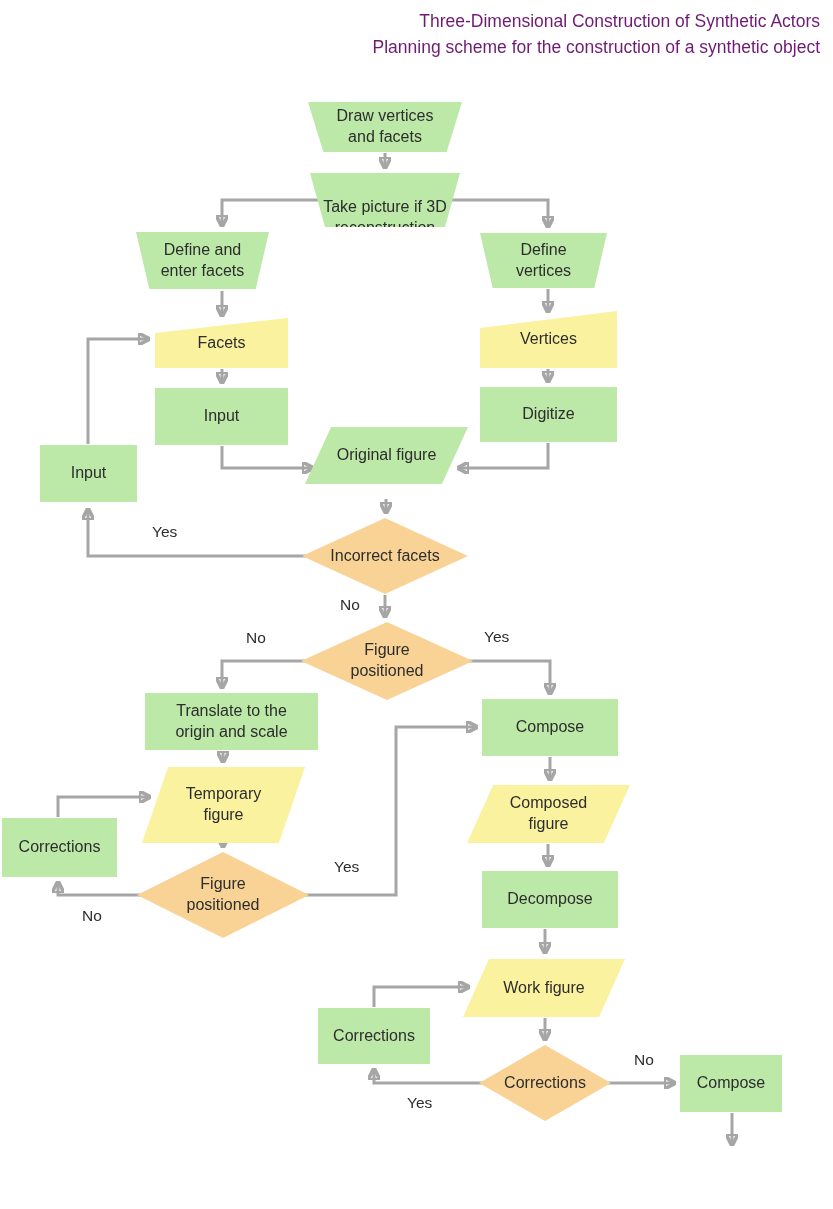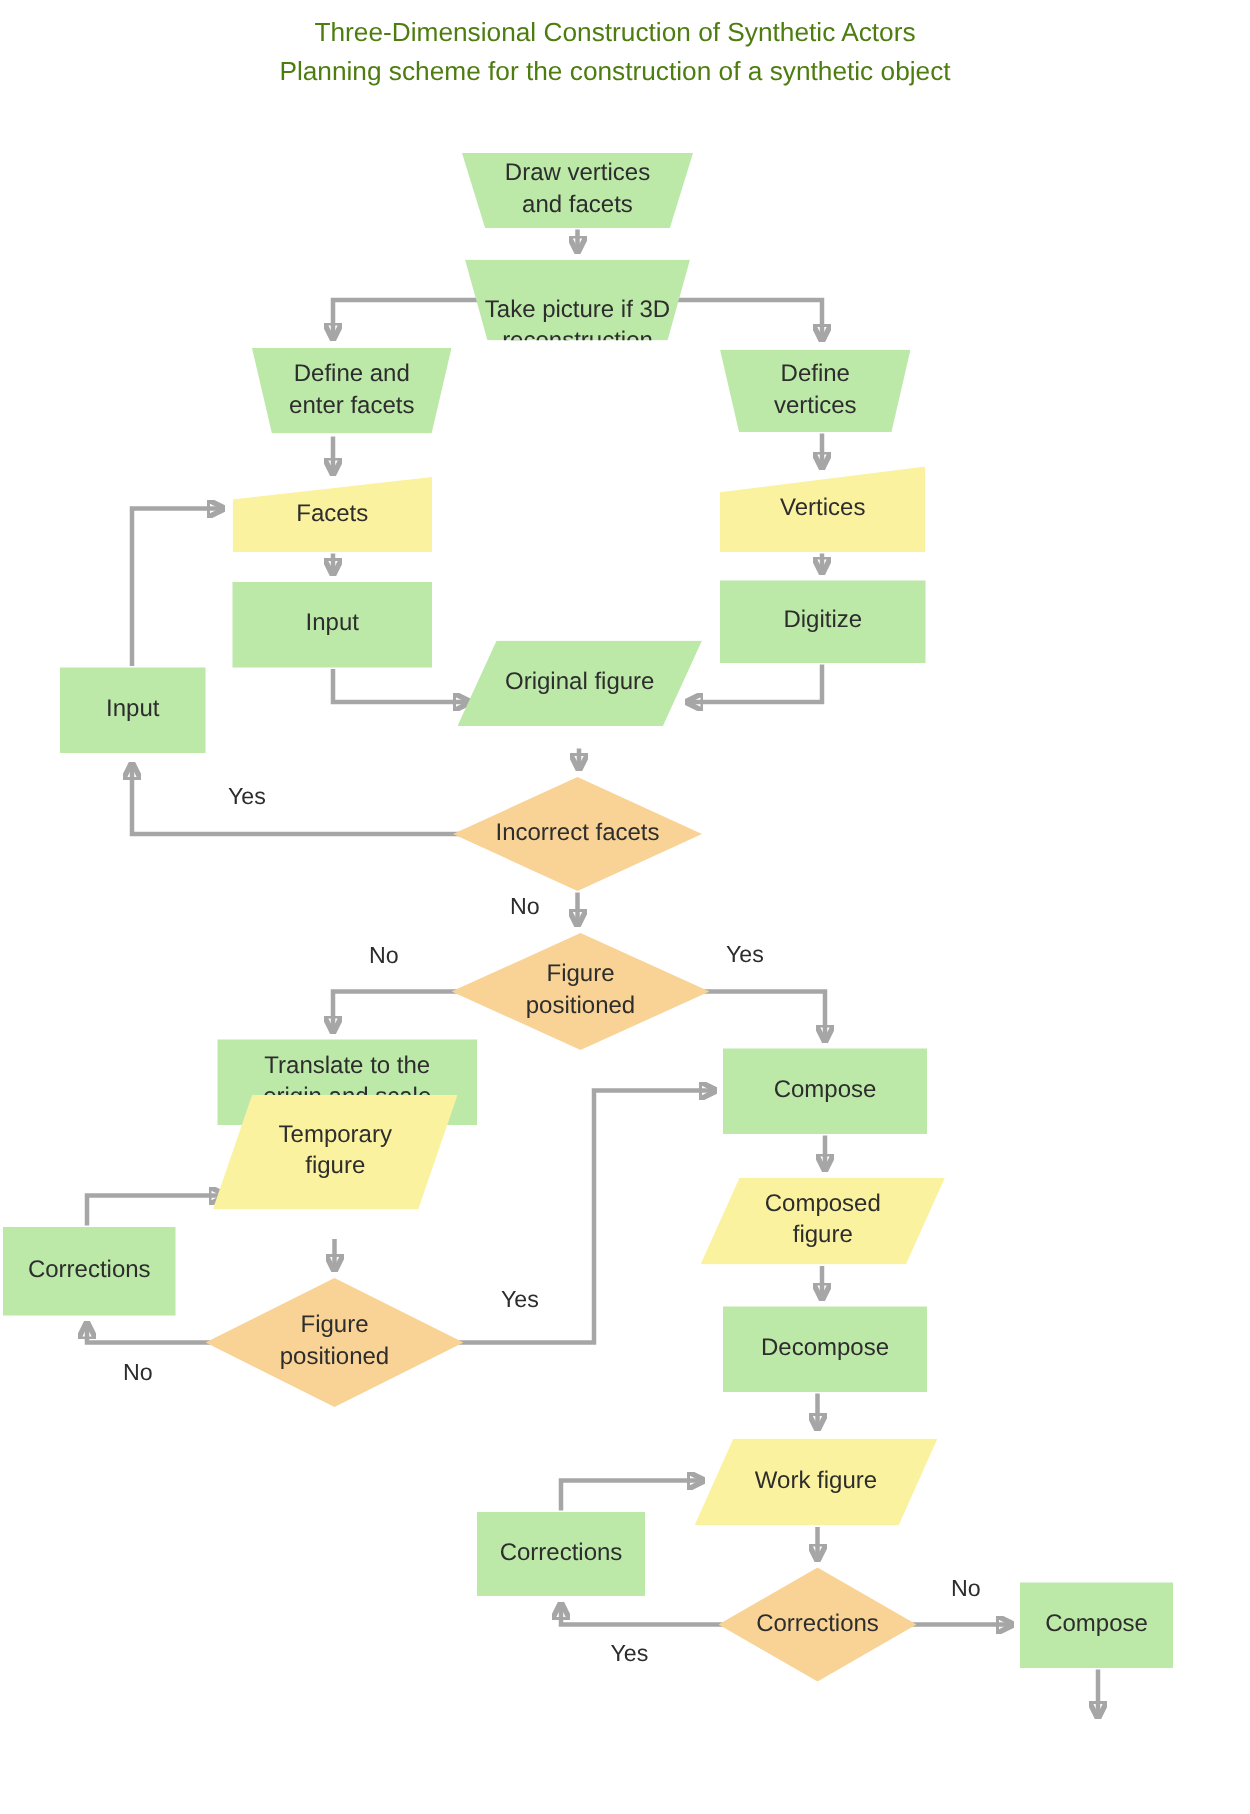--- a/index.html
+++ b/index.html
@@ -10,21 +10,21 @@
     --text:#2d2d2d;
   }
   html,body{margin:0;padding:0;background:#ffffff;}
   body{font-family:"Liberation Sans", sans-serif;}
   .canvas{position:relative;width:833px;height:1209px;background:#fff;overflow:hidden;}
 
   .edges{position:absolute;left:0;top:0;z-index:1;}
   .edges path{fill:none;stroke:var(--line);stroke-width:3;}
   .arrowhead{fill:var(--line);}
 
-  .title-block{position:absolute;left:0;top:8px;width:820px;text-align:center;z-index:2;color:#4d7c0f;}
+  .title-block{position:absolute;left:0;top:8px;width:820px;text-align:right;z-index:2;color:#701a75;}
   .t-sub{font-size:17.5px;line-height:26px;}
   .t-main{font-size:26px;line-height:30px;margin-top:1px;}
 
   .node{position:absolute;display:flex;align-items:center;justify-content:center;
         text-align:center;font-size:16px;line-height:1.3;color:var(--text);z-index:2;}
   .green{background:var(--green);}
   .yellow{background:var(--yellow);}
   .orange{background:var(--orange);}
   .trap{clip-path:polygon(0 0,100% 0,90% 100%,10% 100%);}
   .minput{clip-path:polygon(0 30%,100% 0,100% 100%,0 100%);}
@@ -80,21 +80,21 @@
   </div>
 
   <div class="node trap green" style="left:308px;top:102px;width:154px;height:50px;">
     <span style="width:110px;">Draw vertices and facets</span>
   </div>
 
   <div class="node trap green" style="left:310px;top:173px;width:150px;height:54px;">
     <span style="width:140px;margin-top:36px;">Take picture if 3D reconstruction</span>
   </div>
 
-  <div class="node trap green" style="left:168px;top:232px;width:133px;height:57px;">
+  <div class="node trap green" style="left:136px;top:232px;width:133px;height:57px;">
     <span style="width:95px;">Define and enter facets</span>
   </div>
 
   <div class="node trap green" style="left:480px;top:233px;width:127px;height:55px;">
     <span style="width:70px;">Define vertices</span>
   </div>
 
   <div class="node minput yellow" style="left:155px;top:318px;width:133px;height:50px;">
     <span>Facets</span>
   </div>
@@ -124,21 +124,21 @@
   </div>
 
   <div class="node diamond orange" style="left:301px;top:622px;width:172px;height:78px;">
     <span style="width:90px;">Figure positioned</span>
   </div>
 
   <div class="node green" style="left:145px;top:693px;width:173px;height:57px;">
     <span style="width:125px;">Translate to the origin and scale</span>
   </div>
 
-  <div class="node para yellow" style="left:142px;top:730px;width:163px;height:76px;text-align:center;">
+  <div class="node para yellow" style="left:142px;top:767px;width:163px;height:76px;text-align:center;">
     <span style="width:90px;">Temporary figure</span>
   </div>
 
   <div class="node green" style="left:2px;top:818px;width:115px;height:59px;">
     <span>Corrections</span>
   </div>
 
   <div class="node diamond orange" style="left:137px;top:852px;width:172px;height:86px;">
     <span style="width:90px;">Figure positioned</span>
   </div>

